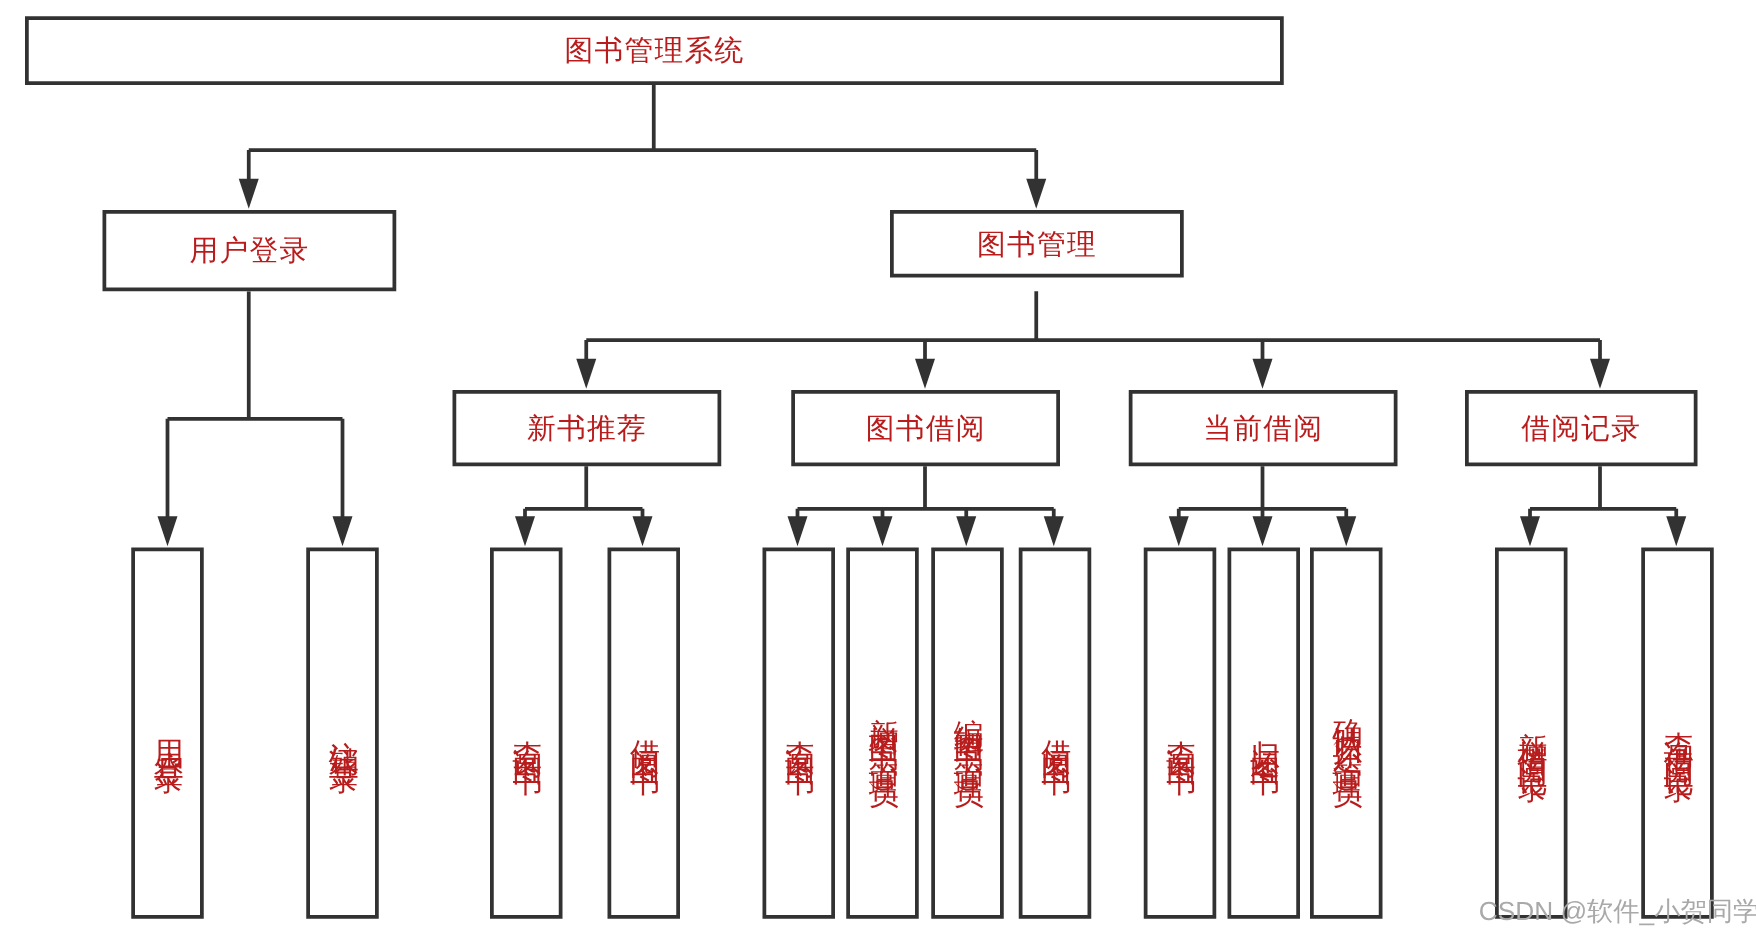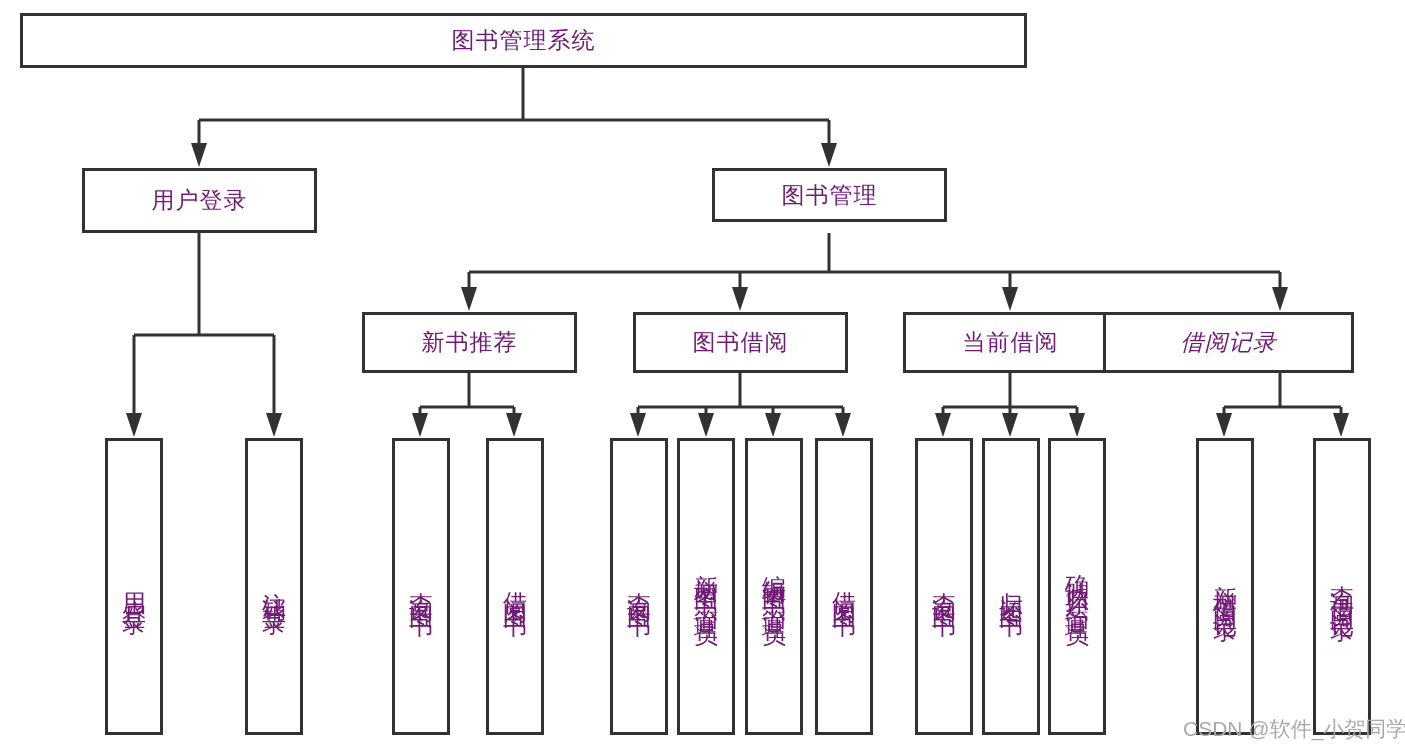--- a/index.html
+++ b/index.html
@@ -14,21 +14,21 @@
   .wires { position: absolute; left: 0; top: 0; z-index: 1; }
   .box {
     position: absolute;
     z-index: 2;
     box-sizing: border-box;
     background: #ffffff;
     border: 3px solid #323232;
     display: flex;
     align-items: center;
     justify-content: center;
-    color: #701a75;
+    color: #b91c1c;
   }
   .box.h span {
     font-size: 23px;
     letter-spacing: 1px;
     white-space: nowrap;
   }
   .box.v span {
     writing-mode: vertical-rl;
     text-orientation: mixed;
     font-size: 24px;
@@ -104,21 +104,21 @@
 
   <div class="box h" style="left:362px; top:312px; width:215px; height:61px;">
     <span>新书推荐</span>
   </div>
   <div class="box h" style="left:633px; top:312px; width:215px; height:61px;text-align:center;">
     <span>图书借阅</span>
   </div>
   <div class="box h" style="left:903px; top:312px; width:215px; height:61px;">
     <span>当前借阅</span>
   </div>
-  <div class="box h" style="left:1103px; top:312px; width:251px; height:61px;font-style:italic;">
+  <div class="box h" style="left:1172px; top:312px; width:186px; height:61px;">
     <span>借阅记录</span>
   </div>
 
   <div class="box v" style="left:105px; top:438px; width:58px; height:297px;">
     <span>用户登录</span>
   </div>
   <div class="box v" style="left:245px; top:438px; width:58px; height:297px;">
     <span>注销登录</span>
   </div>
 

